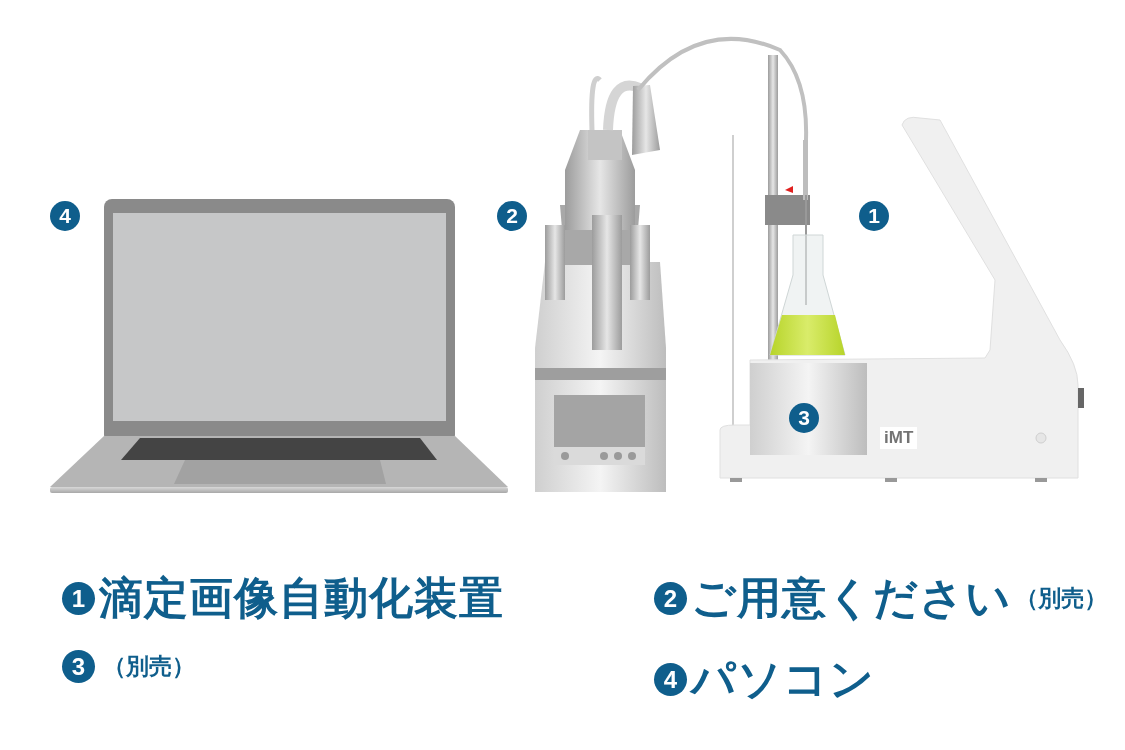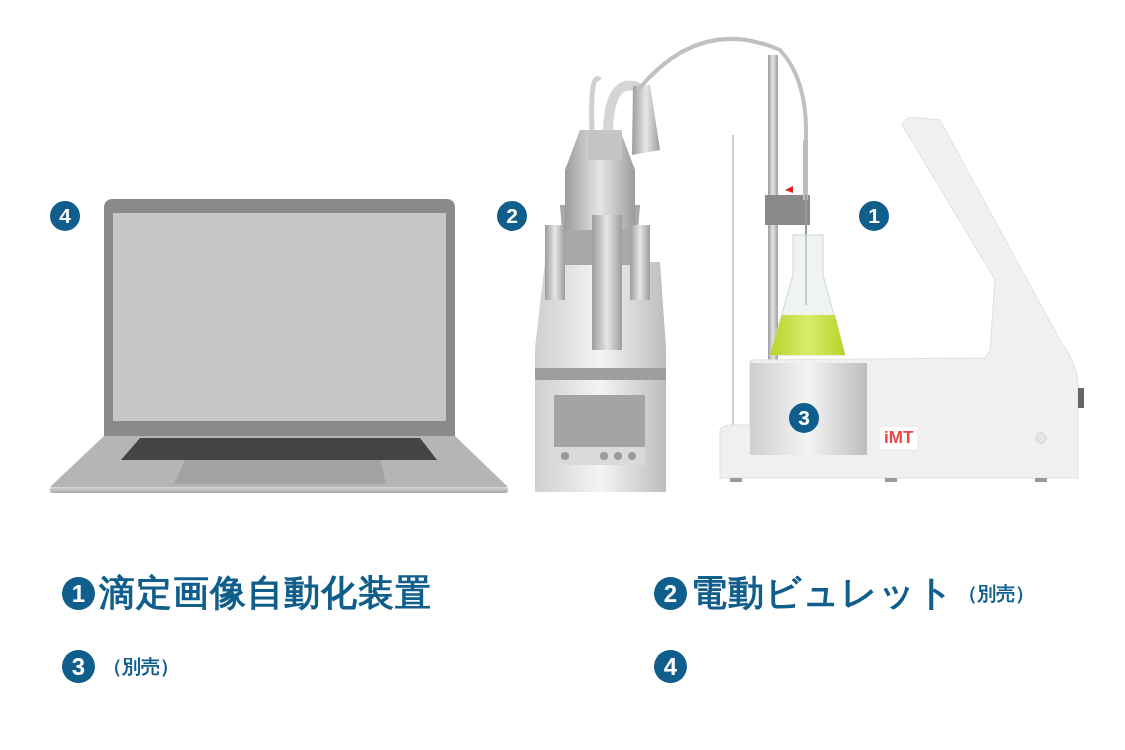--- a/index.html
+++ b/index.html
@@ -9,23 +9,23 @@
   .badge { position: absolute; width: 30px; height: 30px; border-radius: 50%;
            background: #0f5e8c; color: #fff; font-weight: bold; font-size: 21px;
            display: flex; align-items: center; justify-content: center;
            font-family: "Liberation Sans", sans-serif; }
   .caption { position: absolute; display: flex; align-items: center; color: #0f5e8c;
              font-weight: bold; white-space: nowrap; }
   .caption .cbadge { width: 33px; height: 33px; border-radius: 50%; background: #0f5e8c;
                      color: #fff; font-size: 24px; display: flex; align-items: center;
                      justify-content: center; margin-right: 4px;
                      font-family: "Liberation Sans", sans-serif; }
-  .caption .main { font-size: 36px; letter-spacing: 1px; }
-  .caption .note { font-size: 19px; margin-left: 4px; }
-  .logo { position: absolute; left: 880px; top: 427px; background: #fff; color: #ef4444;
+  .caption .main { font-size: 44px; letter-spacing: 1px; }
+  .caption .note { font-size: 23px; margin-left: 4px; }
+  .logo { position: absolute; left: 880px; top: 427px; background: #fff; color: #737373;
           font-family: "Liberation Sans", sans-serif; font-weight: bold; font-size: 17px;
           padding: 1px 4px; }
 </style>
 </head>
 <body>
 
 <div class="stage">
   <svg width="1125" height="520" viewBox="0 0 1125 520">
     <defs>
       <linearGradient id="metal" x1="0" x2="1" y1="0" y2="0">
@@ -113,24 +113,25 @@
 </div>
 
 <div class="caption" style="left:62px; top:569px;">
   <span class="cbadge">1</span>
   <span class="main">滴定画像自動化装置</span>
   <span class="note"></span>
 </div>
 
 <div class="caption" style="left:654px; top:569px;">
   <span class="cbadge">2</span>
-  <span class="main">電動ビュレット</span>
+  <span class="main">ご用意ください</span>
   <span class="note">（別売）</span>
 </div>
 
 <div class="caption" style="left:62px; top:650px;">
   <span class="cbadge">3</span>
   <span class="note">（別売）</span>
 </div>
 
 <div class="caption" style="left:654px; top:650px;">
   <span class="cbadge">4</span>
+  <span class="main">パソコン</span>
 </div>
 
 </body></html>

